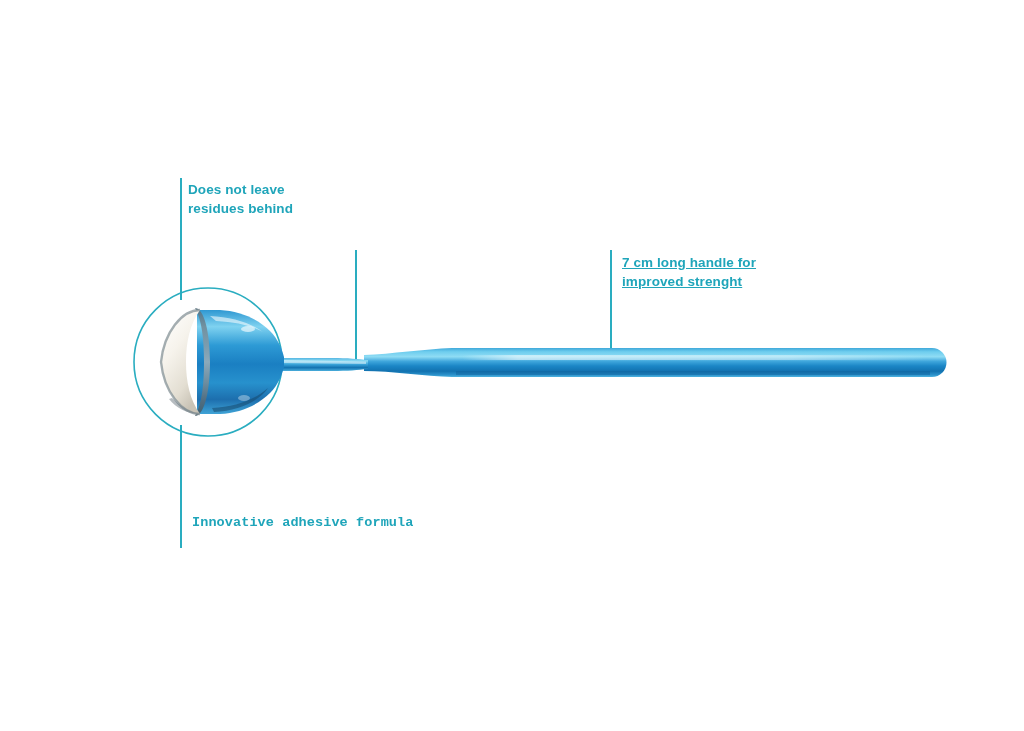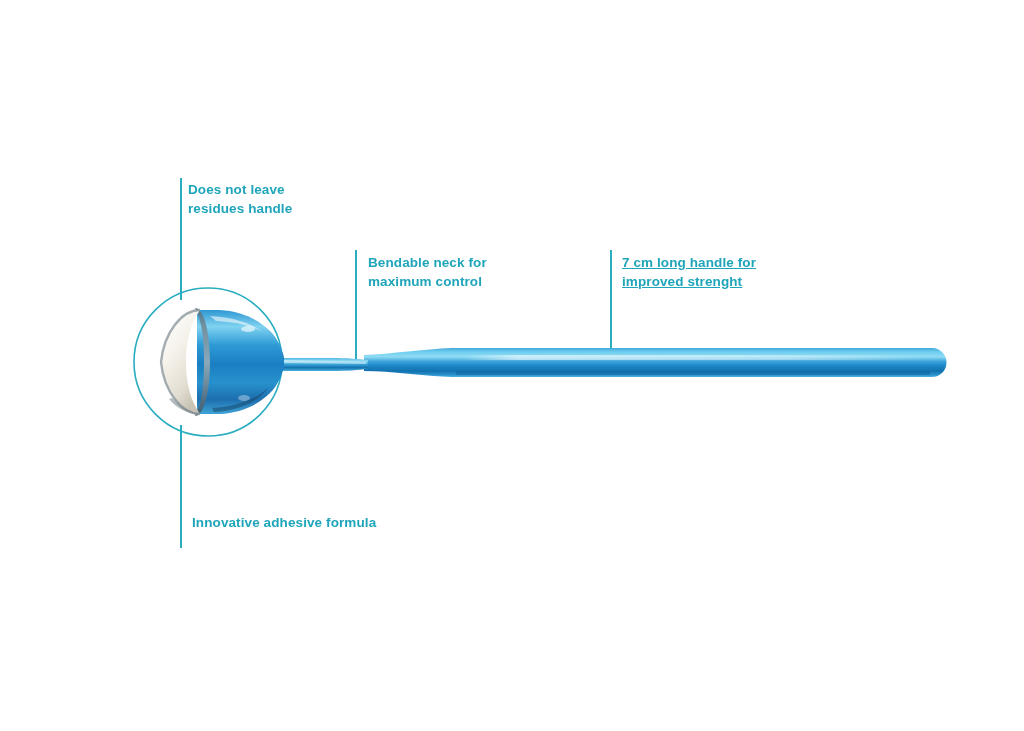--- a/index.html
+++ b/index.html
@@ -43,21 +43,21 @@
     letter-spacing: 0.1px;
     white-space: nowrap;
   }
   .callout .ln {
     display: block;
   }
 
   #callout-residues  { left: 156px; top: 181px; }
   #callout-neck      { left: 336px; top: 254px; }
   #callout-handle    { left: 590px; top: 254px; text-decoration: underline; }
-  #callout-adhesive  { left: 160px; top: 514px; }
+  #callout-adhesive  { left: 160px; top: 514px; font-family: Liberation Mono, monospace; }
 </style>
 </head>
 <body>
 
 <div id="stage">
 
   <svg id="art" viewBox="0 0 1024 731">
     <defs>
 
       <linearGradient id="barrelGrad" x1="0" y1="0" x2="0" y2="1">
@@ -185,27 +185,23 @@
                C 132 392, 150 414, 168 414" fill="none" stroke="#7d8b92" stroke-width="2.4" opacity="0.7"></path>
 
       <path d="M 140 398
                C 150 408, 160 413, 168 414
                C 156 414, 144 408, 137 399 Z" fill="#6d7a82" opacity="0.5"></path>
     </g>
   </svg>
 
   <div class="callout" id="callout-residues">
     <span class="ln">Does not leave</span>
-    <span class="ln">residues handle</span>
+    <span class="ln">residues behind</span>
   </div>
 
-  <div class="callout" id="callout-neck">
-    <span class="ln">Bendable neck for</span>
-    <span class="ln">maximum control</span>
-  </div>
 
   <div class="callout" id="callout-handle">
     <span class="ln">7 cm long handle for</span>
     <span class="ln">improved strenght</span>
   </div>
 
   <div class="callout" id="callout-adhesive">
     <span class="ln">Innovative adhesive formula</span>
   </div>
 

